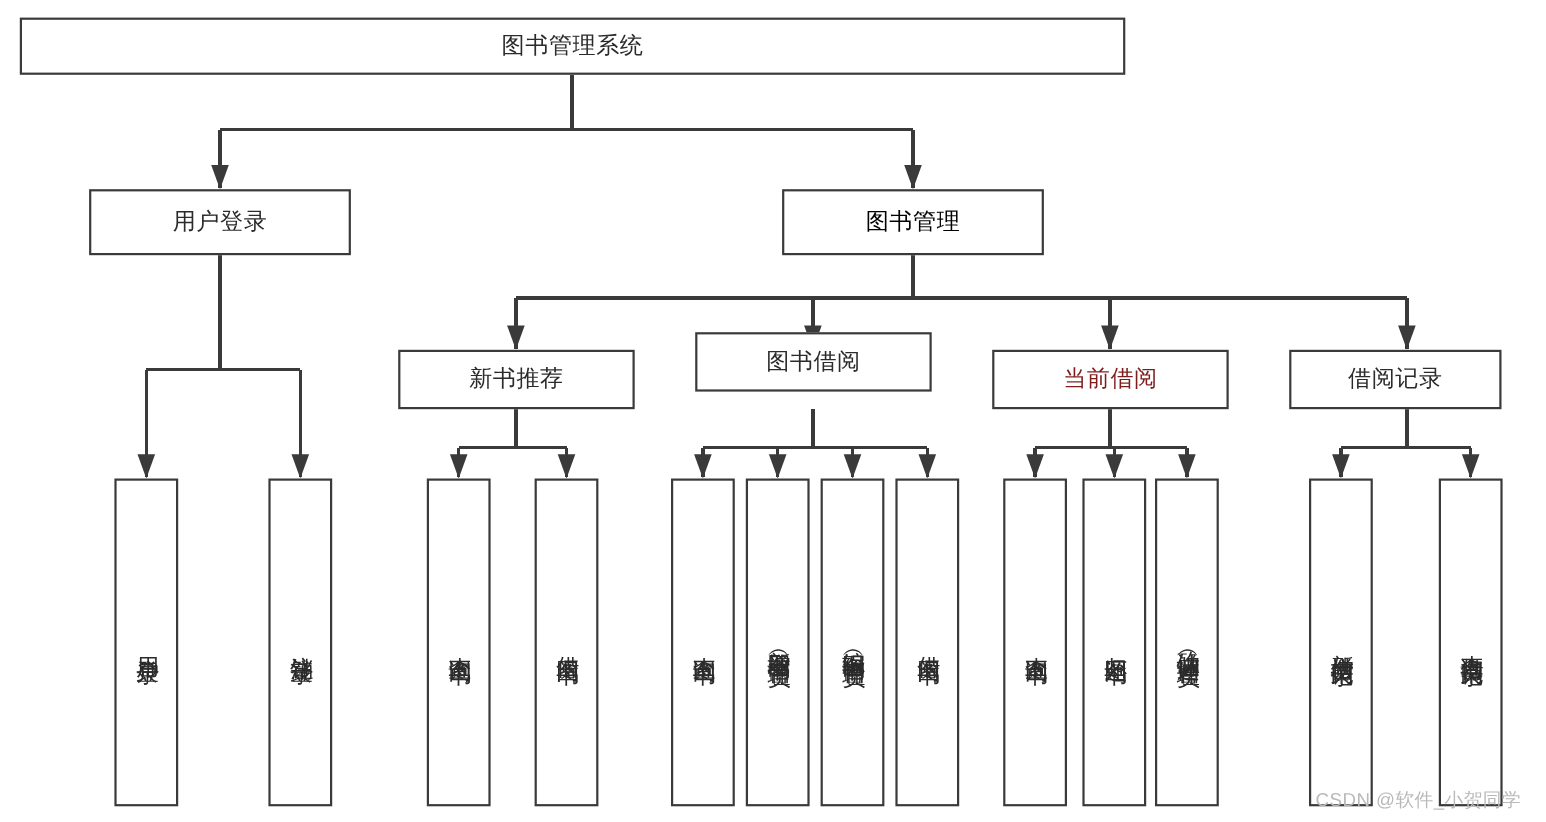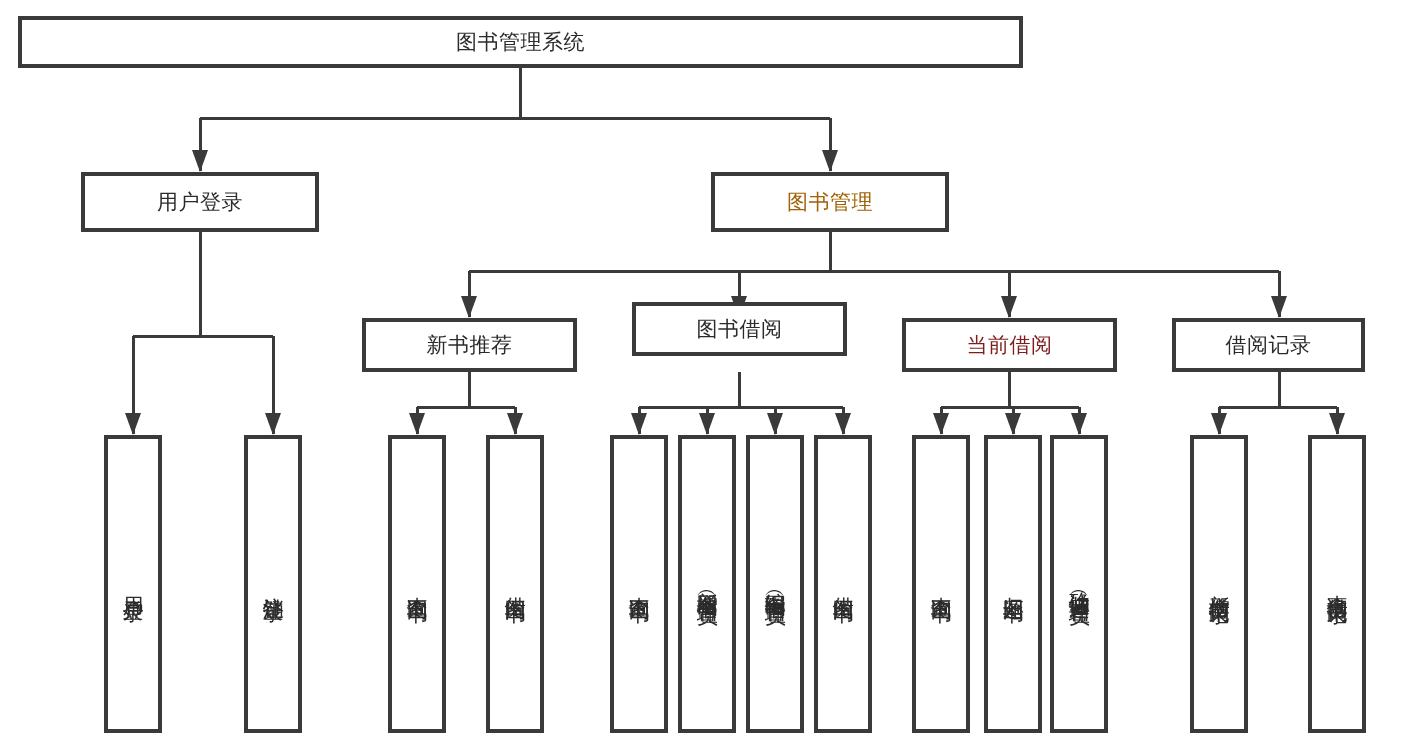--- a/index.html
+++ b/index.html
@@ -21,21 +21,21 @@
     position: absolute;
     left: 0;
     top: 0;
     width: 1405px;
     height: 747px;
   }
   .node-box {
     position: absolute;
     box-sizing: border-box;
     background: #ffffff;
-    border: 4px solid #4d7c0f;
+    border: 2px solid #4d7c0f;
     display: flex;
     align-items: center;
     justify-content: center;
     overflow: hidden;
   }
   .node-label-h {
     font-size: 21px;
     color: #2b2b2b;
     line-height: 1.1;
     white-space: nowrap;
@@ -119,21 +119,21 @@
       <polygon points="1329,413 1345,413 1337,435" fill="#3a3a3a"></polygon>
     </svg>
   <div id="node-layer">
       <div class="node-box" style="left: 18px; top: 16px; width: 1005px; height: 52px; border-color: rgb(58, 58, 58);">
         <span class="node-label-h" style="color: rgb(43, 43, 43);">图书管理系统</span>
       </div>
       <div class="node-box" style="left: 81px; top: 172px; width: 238px; height: 60px; border-color: rgb(58, 58, 58);">
         <span class="node-label-h" style="color: rgb(43, 43, 43);">用户登录</span>
       </div>
       <div class="node-box" style="left: 711px; top: 172px; width: 238px; height: 60px; border-color: rgb(58, 58, 58);">
-        <span class="node-label-h" style="color: #a16207; text-align: center;">图书管理</span>
+        <span class="node-label-h" style="color: #000000; text-align: center;">图书管理</span>
       </div>
       <div class="node-box" style="left: 362px; top: 318px; width: 215px; height: 54px; border-color: rgb(58, 58, 58);">
         <span class="node-label-h" style="color: rgb(43, 43, 43); text-align: right;">新书推荐</span>
       </div>
       <div class="node-box" style="left: 632px; top: 302px; width: 215px; height: 54px; border-color: rgb(58, 58, 58);">
         <span class="node-label-h" style="color: rgb(43, 43, 43);">图书借阅</span>
       </div>
       <div class="node-box" style="left: 902px; top: 318px; width: 215px; height: 54px; border-color: rgb(58, 58, 58);">
         <span class="node-label-h" style="color: #7f1d1d;">当前借阅</span>
       </div>
@@ -173,13 +173,14 @@
       <div class="node-box" style="left: 1050px; top: 435px; width: 58px; height: 298px; border-color: rgb(58, 58, 58);">
         <span class="node-label-v" style="color: rgb(43, 43, 43);">确认归还（管理员）</span>
       </div>
       <div class="node-box" style="left: 1190px; top: 435px; width: 58px; height: 298px; border-color: rgb(58, 58, 58);">
         <span class="node-label-v" style="color: rgb(43, 43, 43);">新增借阅记录</span>
       </div>
       <div class="node-box" style="left: 1308px; top: 435px; width: 58px; height: 298px; border-color: rgb(58, 58, 58);">
         <span class="node-label-v" style="color: rgb(43, 43, 43);">查询借阅记录</span>
       </div>
     </div>
+  <div class="watermark" style="left:1196px; top:716px;">CSDN @软件_小贺同学</div>
 </div>
 
 </body></html>

